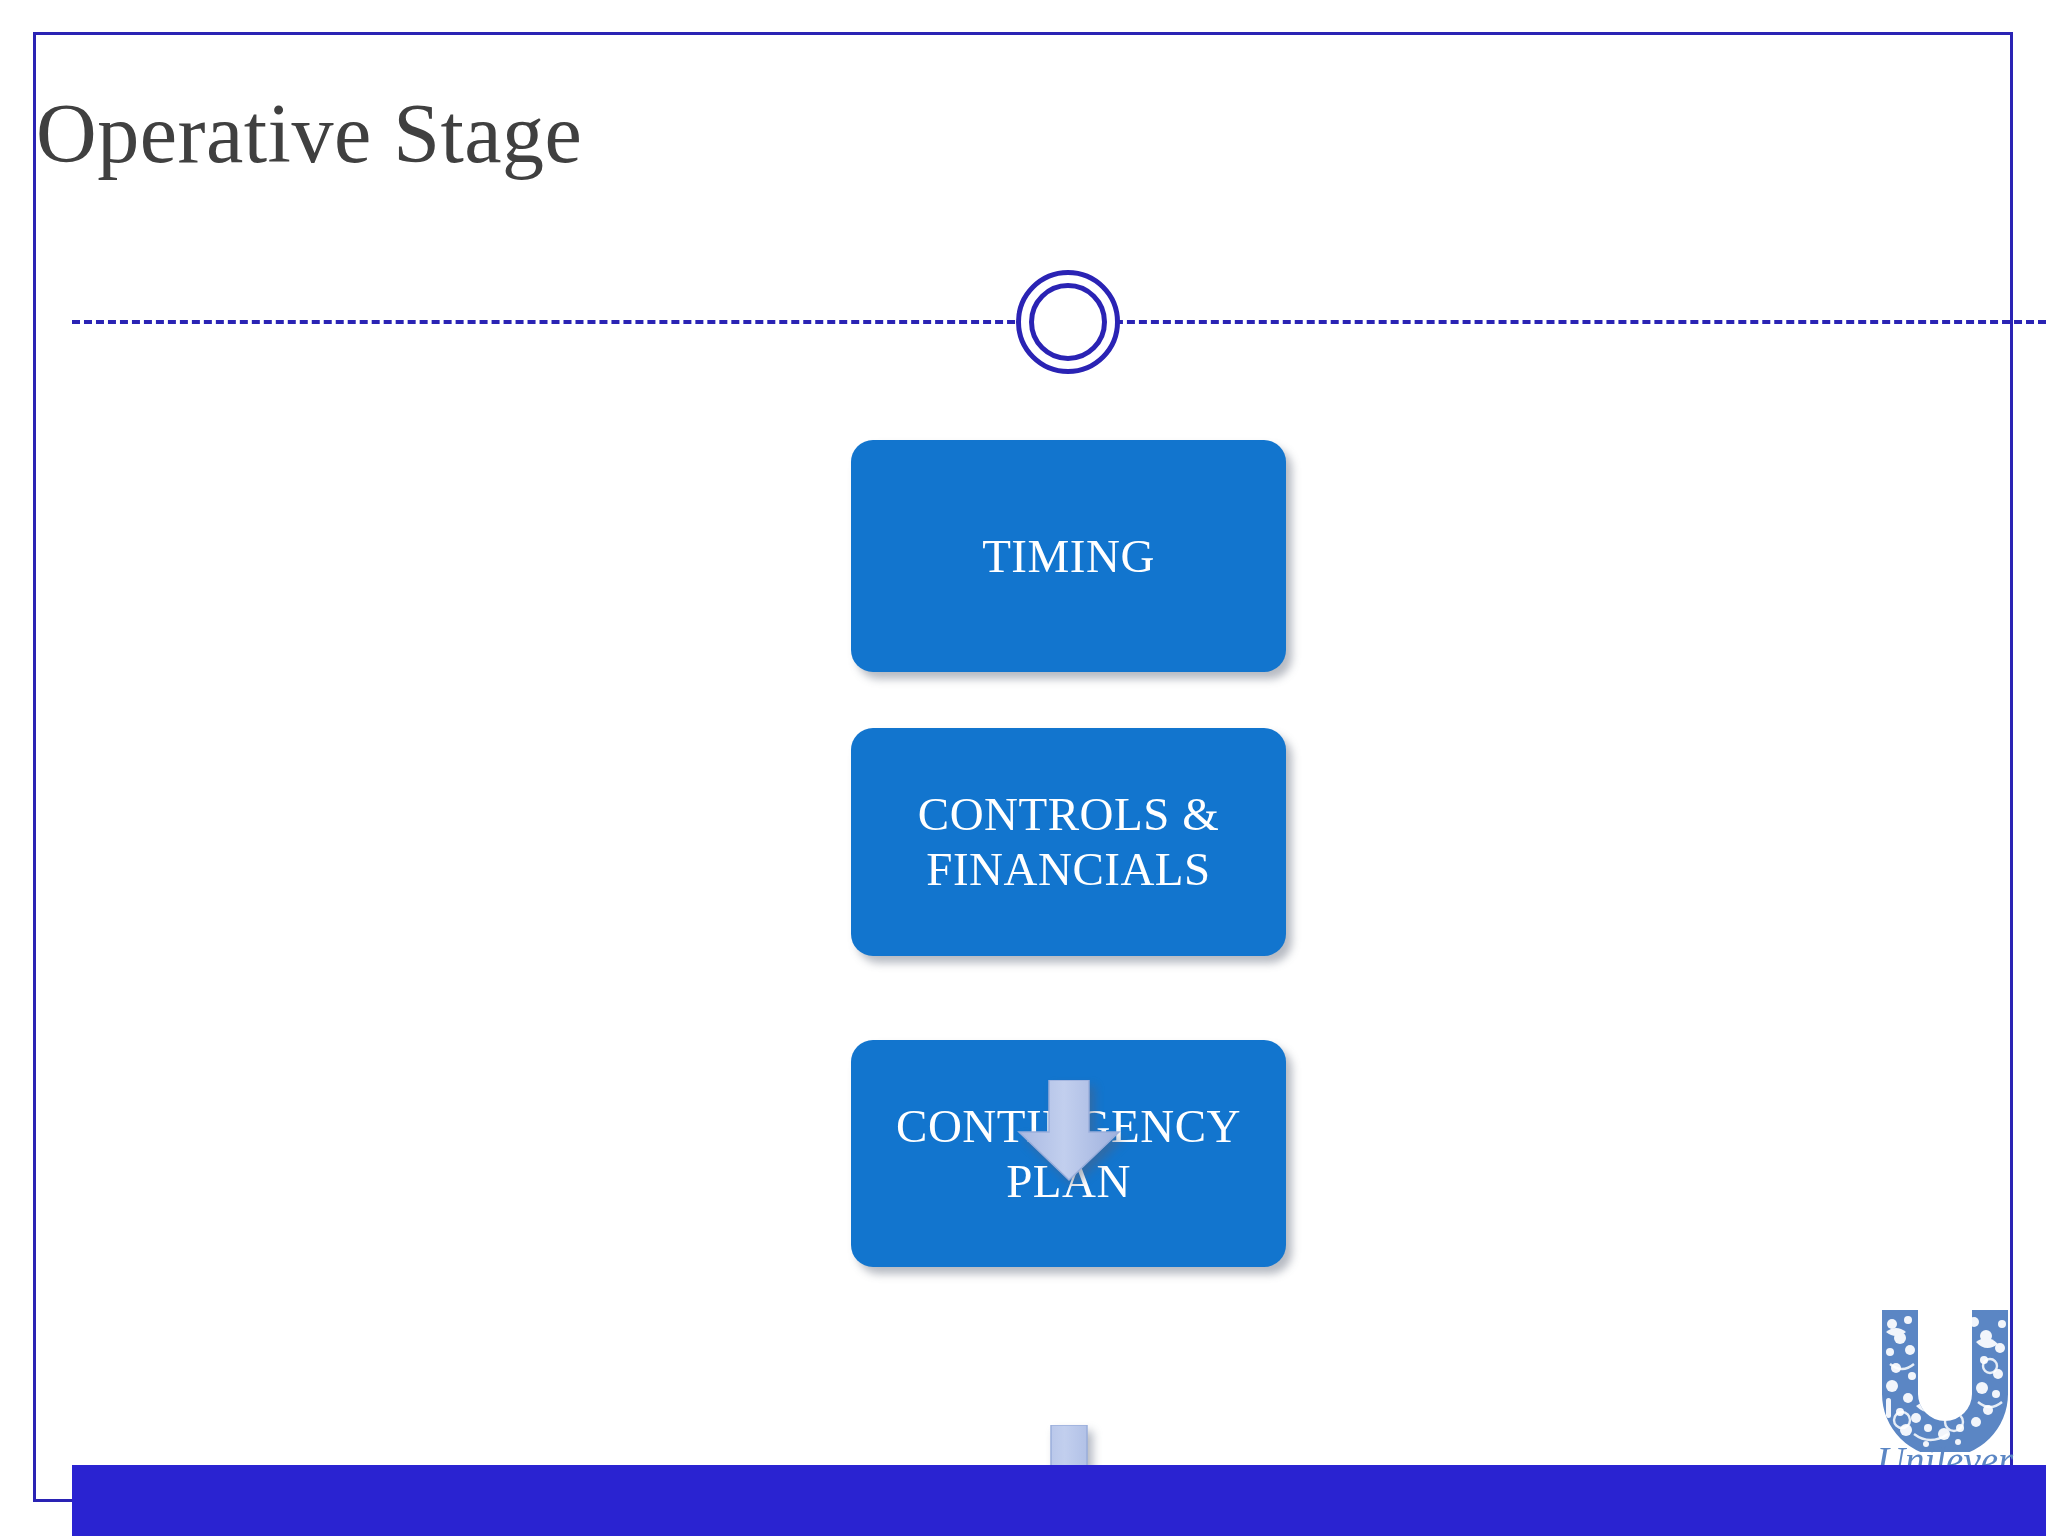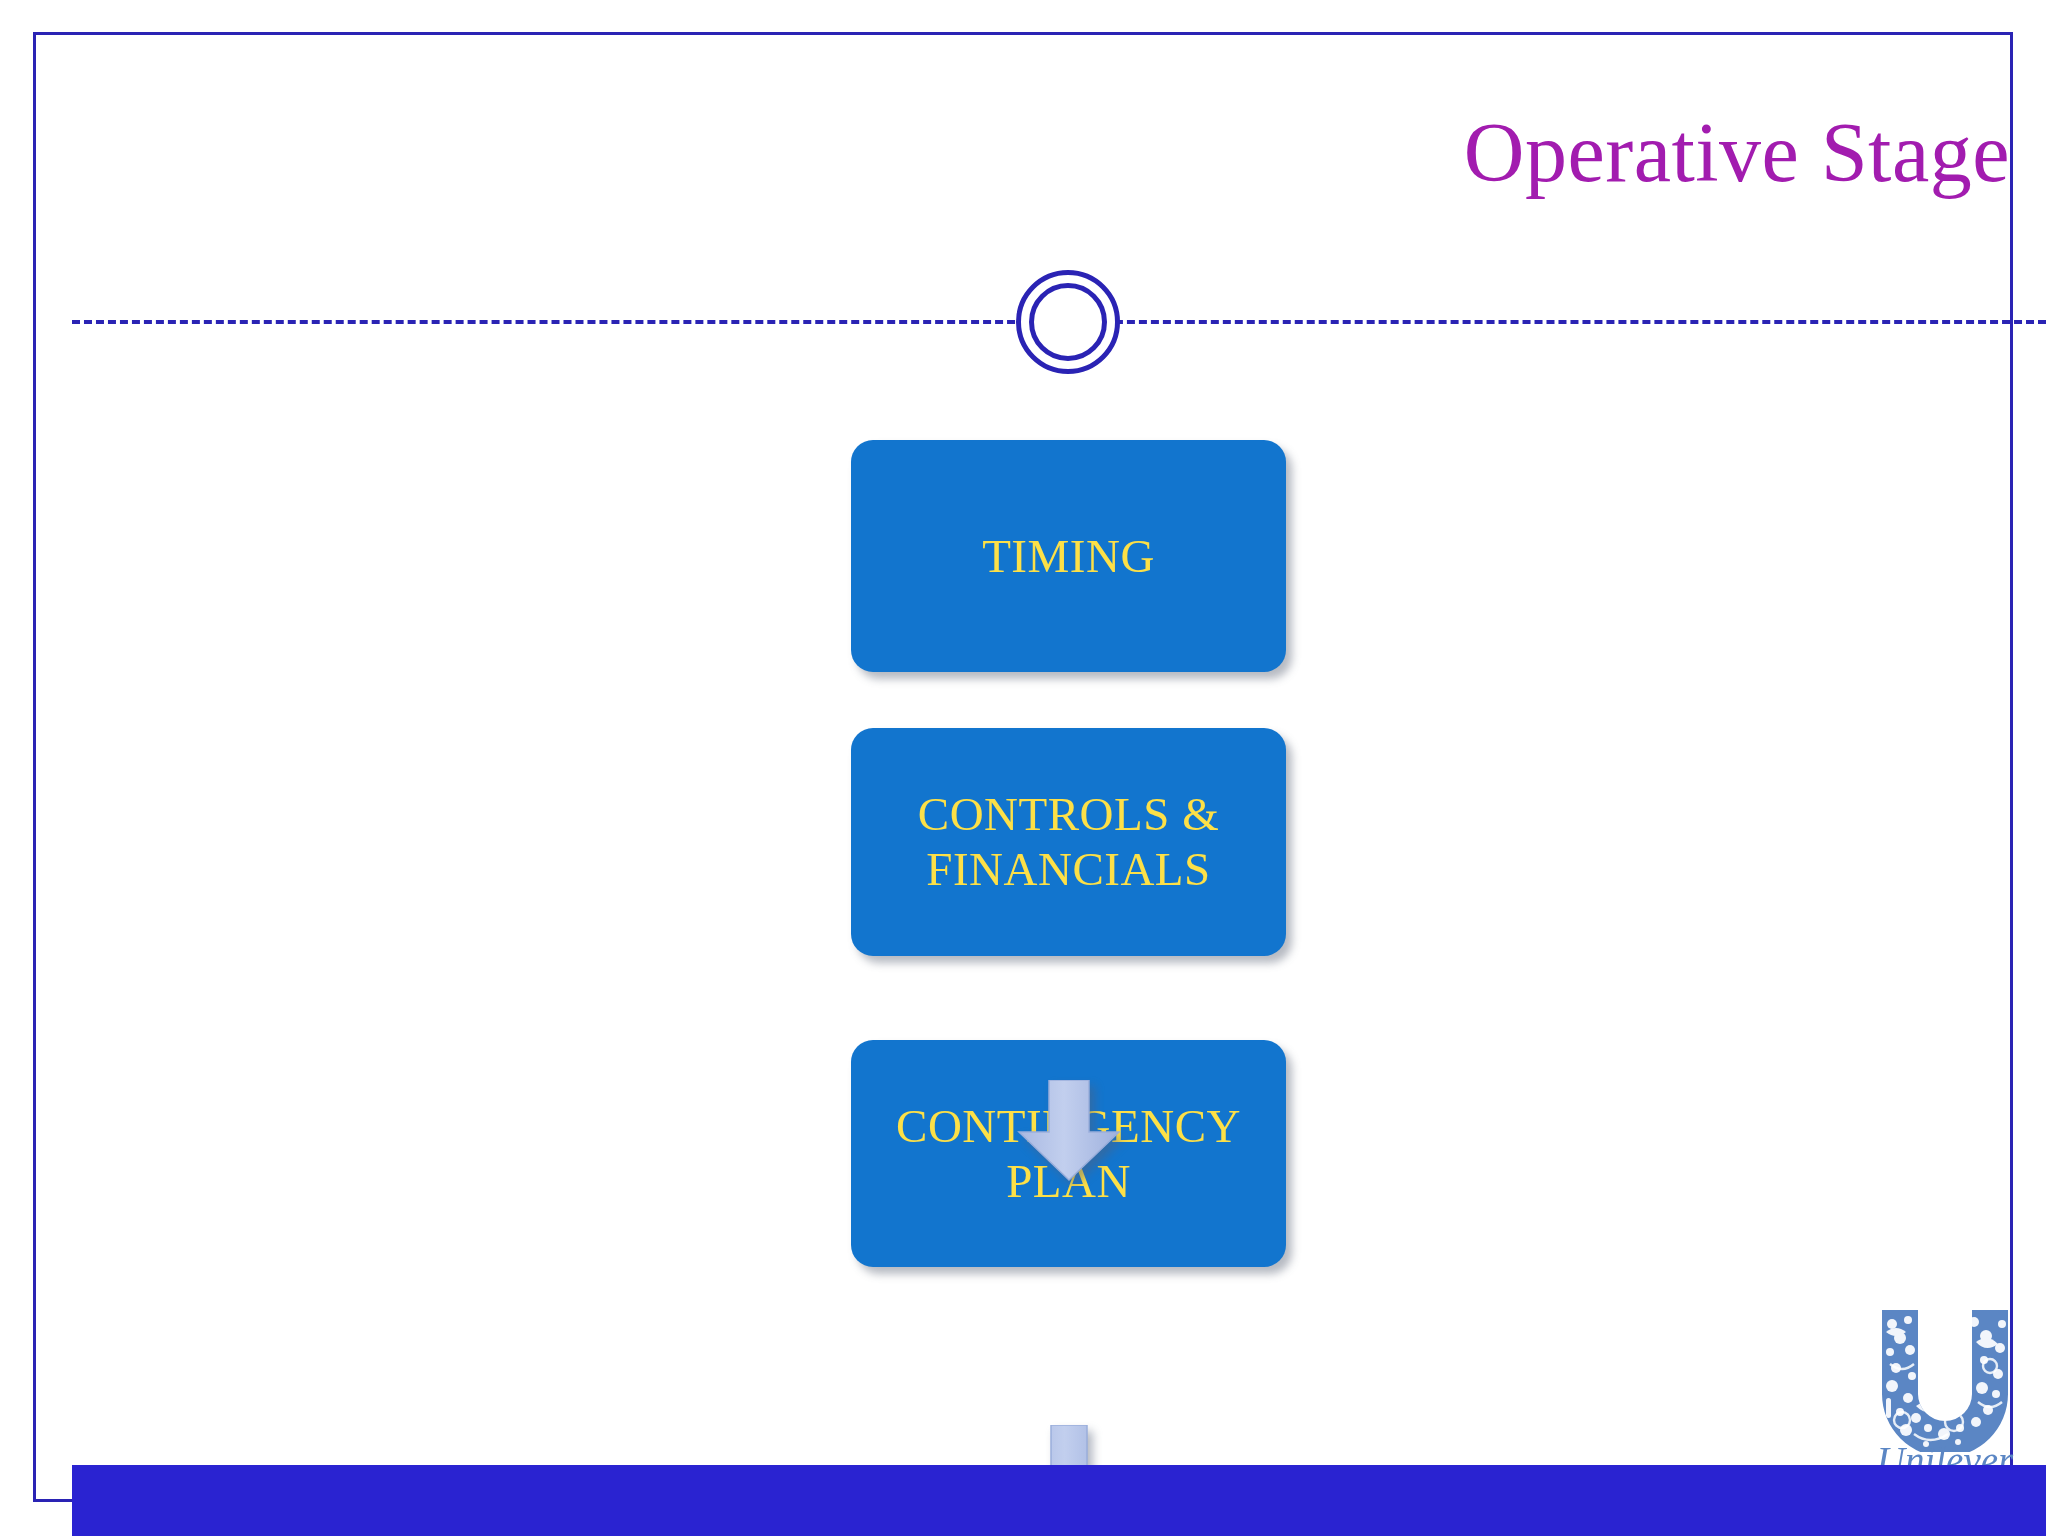--- a/index.html
+++ b/index.html
@@ -34,28 +34,27 @@
     box-sizing: border-box;
     background: #ffffff;
   }
 
   
   #slide-title {
     position: absolute;
     left: 0;
     top: 55px;
     width: 100%;
-    text-align: right;
+    text-align: left;
     font-family: "Liberation Serif", serif;
     font-size: 84px;
     line-height: 1.05;
-    color: #a21caf;
+    color: #404040;
     letter-spacing: 0.5px;
     white-space: nowrap;
-    margin-top: 19px;
   }
 
   
   #divider {
     position: absolute;
     left: 36px;
     top: 285px;
     width: 1974px;
     height: 4px;
     border-top: 4px dashed #2a23b4;
@@ -95,21 +94,21 @@
   .flow-box {
     position: relative;
     width: 435px;
     border-radius: 22px;
     background: #1275ce;
     box-shadow: 6px 7px 9px rgba(80, 90, 110, 0.42);
     display: flex;
     align-items: center;
     justify-content: center;
     text-align: center;
-    color: #fde047;
+    color: #ffffff;
     font-family: "Liberation Serif", serif;
     font-size: 47px;
     line-height: 1.16;
     letter-spacing: 0.5px;
   }
   .flow-box .flow-box-label { padding: 0 14px; white-space: pre-line; }
 
   #flow-box-timing  { height: 232px; }
   #flow-box-controls{ height: 228px; margin-top: 56px; }
   #flow-box-contingency { height: 227px; margin-top: 84px; }

